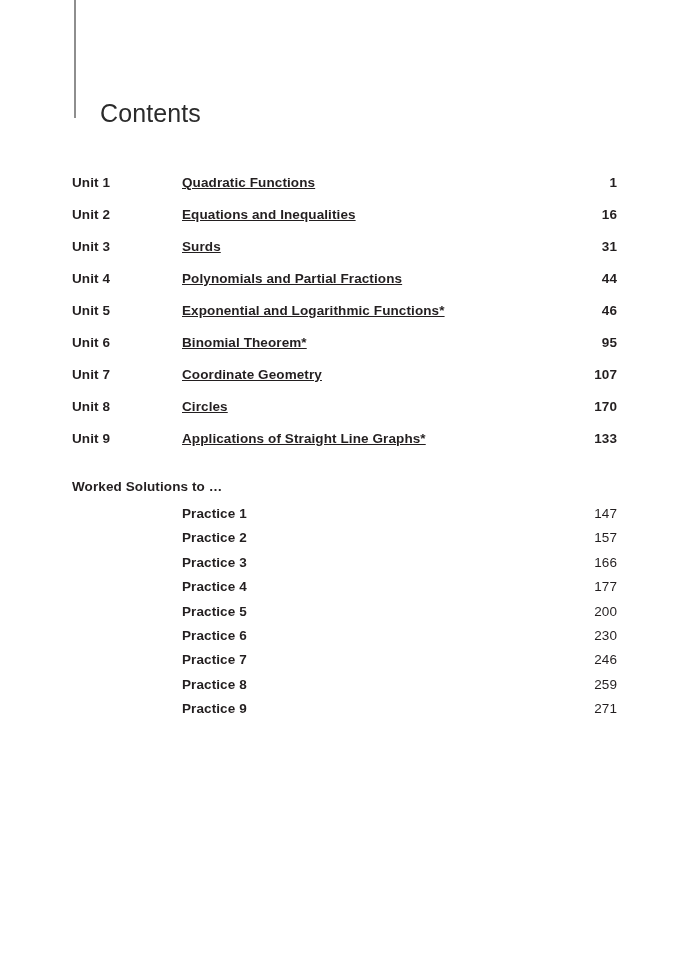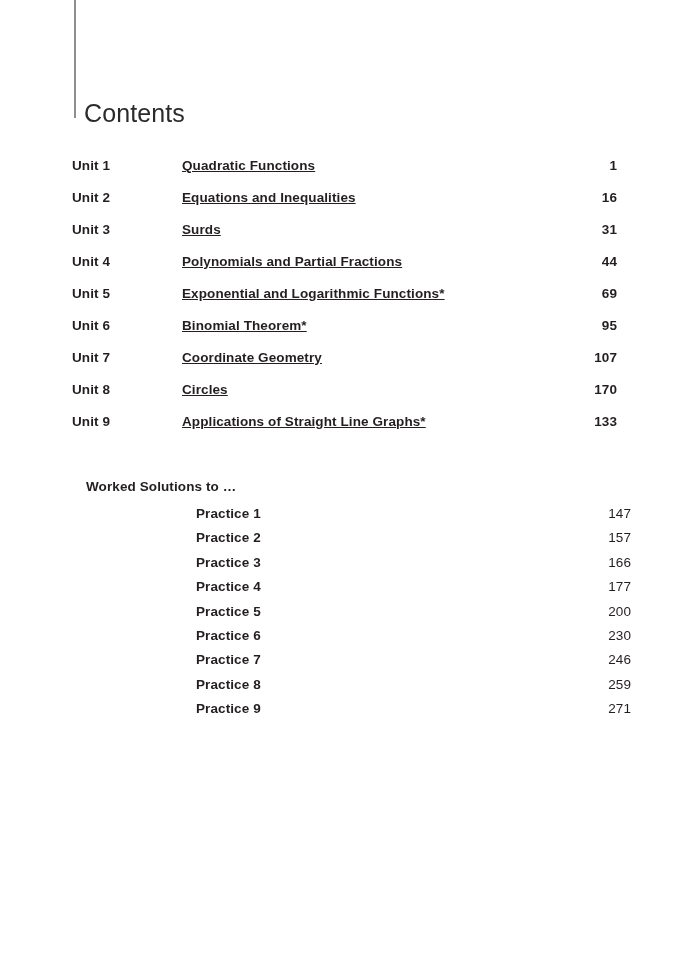--- a/index.html
+++ b/index.html
@@ -22,39 +22,39 @@
     left: 74px;
     top: 0;
     width: 1.5px;
     height: 118px;
     background: #8e8e8e;
   }
 
   
   .page-title {
     position: absolute;
-    left: 84px;
+    left: 100px;
     top: 84px;
     font-size: 25px;
     font-weight: 400;
     letter-spacing: 0.1px;
     line-height: 1;
     color: #2b2b2b;
   }
 
   
   .units {
     position: absolute;
     left: 72px;
     top: 158px;
     width: 545px;
   }
   .unit-row {
     display: flex;
-    align-items: flex-start;
+    align-items: flex-end;
     height: 32px;
   }
   .unit-label {
     width: 110px;
     flex: 0 0 110px;
     font-size: 13.5px;
     font-weight: 700;
     letter-spacing: 0.1px;
   }
   .unit-title {
@@ -68,21 +68,21 @@
     flex: 0 0 44px;
     text-align: right;
     font-size: 13.5px;
     font-weight: 700;
     letter-spacing: 0.1px;
   }
 
   
   .worked {
     position: absolute;
-    left: 86px;
+    left: 72px;
     top: 479px;
     width: 545px;
   }
   .worked-heading {
     font-size: 13.5px;
     font-weight: 700;
     letter-spacing: 0.1px;
     margin-bottom: 12px;
   }
   .practice-row {
@@ -129,21 +129,21 @@
     <span class="unit-page">31</span>
   </div>
   <div class="unit-row">
     <span class="unit-label">Unit 4</span>
     <span class="unit-title">Polynomials and Partial Fractions</span>
     <span class="unit-page">44</span>
   </div>
   <div class="unit-row">
     <span class="unit-label">Unit 5</span>
     <span class="unit-title">Exponential and Logarithmic Functions*</span>
-    <span class="unit-page">69</span>
+    <span class="unit-page">46</span>
   </div>
   <div class="unit-row">
     <span class="unit-label">Unit 6</span>
     <span class="unit-title">Binomial Theorem*</span>
     <span class="unit-page">95</span>
   </div>
   <div class="unit-row">
     <span class="unit-label">Unit 7</span>
     <span class="unit-title">Coordinate Geometry</span>
     <span class="unit-page">107</span>

